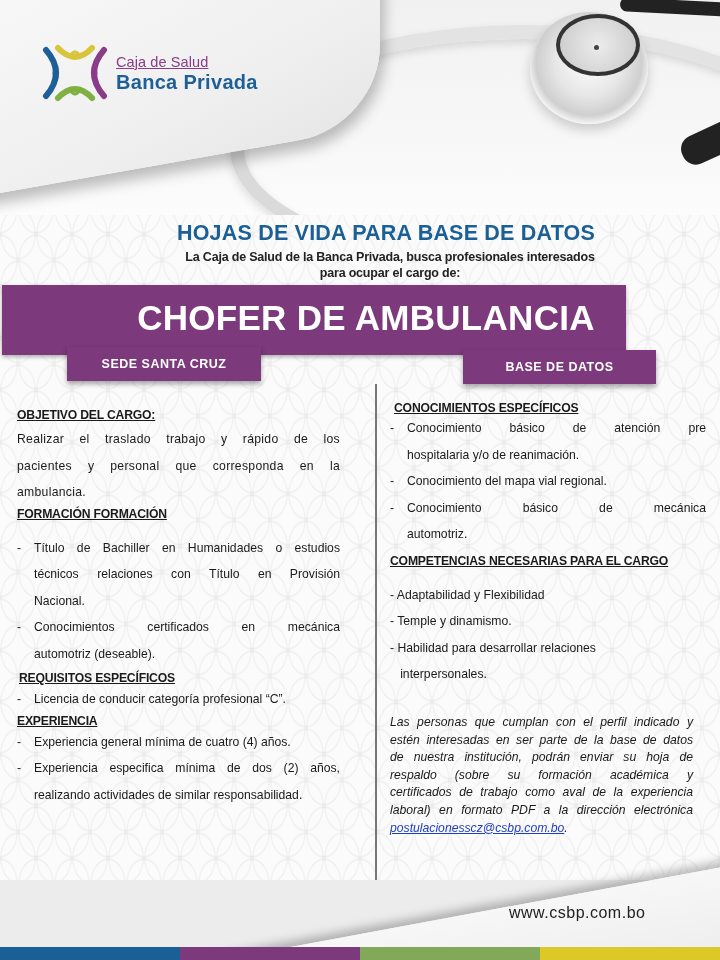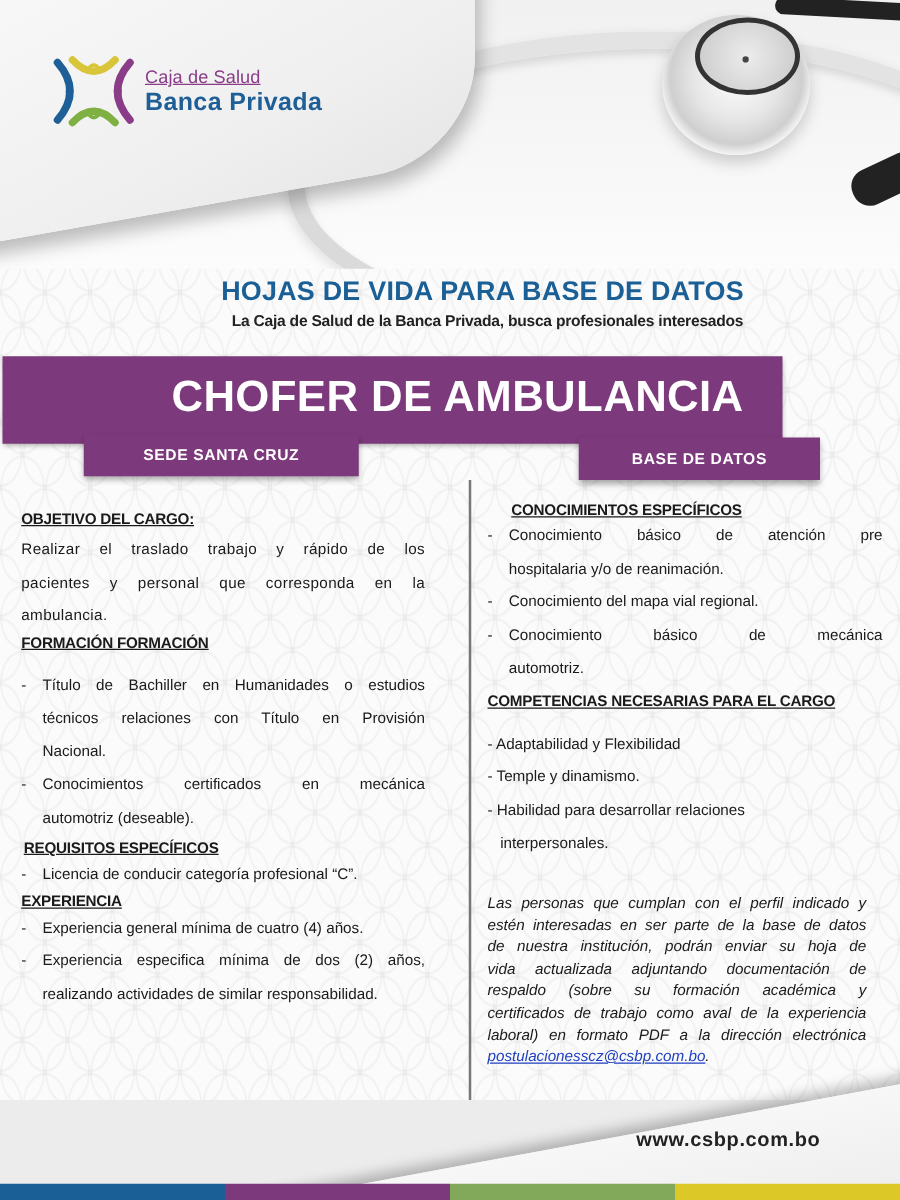--- a/index.html
+++ b/index.html
@@ -75,21 +75,21 @@
     position: absolute; left: 0; top: 13px; width: 718px; text-align: center;
     color: #fff; font-size: 35px; font-weight: bold; letter-spacing: 0.3px;
     transform: translateX(5px);
   }
   .tab {
     position: absolute; height: 34px; background: #7c397b;
     box-shadow: 0 3px 5px rgba(0,0,0,0.35);
     color: #fff; font-size: 12.5px; font-weight: bold; letter-spacing: 0.5px;
     display: flex; align-items: center; justify-content: center;
   }
-  .tab.sede { left: 67px; top: 347px; width: 220px; }
+  .tab.sede { left: 67px; top: 347px; width: 194px; }
   .tab.base { left: 463px; top: 350px; width: 193px; }
 
   
   .divider { position: absolute; left: 375px; top: 384px; width: 2px; height: 505px; background: #777; }
 
   
   .col { position: absolute; font-family: "Liberation Sans", sans-serif; font-size: 12.2px; color: #1a1a1a; }
   .col.left { left: 17px; top: 408px; width: 323px; }
   .col.right { left: 390px; top: 401px; width: 316px; }
   .heading {
@@ -115,21 +115,21 @@
   
   .footer-panel {
     position: absolute; left: -20px; top: 860px; width: 780px; height: 140px;
     background: linear-gradient(180deg, #f7f7f7 0%, #eeeeee 60%, #e6e6e6 100%);
     transform: skewY(-10.5deg); transform-origin: right top;
     border-top-right-radius: 40px;
     box-shadow: 0 -6px 10px rgba(0,0,0,0.25);
   }
   .footer-panel.under { top: 880px; transform: none; box-shadow: none; border-radius: 0; background: #ececec; height: 80px; }
   .website {
-    position: absolute; left: 509px; top: 904px; font-size: 16px; font-weight: bold; color: #222; letter-spacing: 0.5px;
+    position: absolute; left: 509px; top: 904px; font-size: 16px; font-weight: normal; color: #222; letter-spacing: 0.5px;
   }
   .colorbar { position: absolute; left: 0; top: 947px; width: 720px; height: 13px; display: flex; }
   .colorbar span { flex: 1; height: 100%; }
 </style>
 </head>
 <body>
 
 <div class="hero">
   <div class="steth-tube t1"></div>
   <div class="steth-black1"></div>
@@ -151,20 +151,21 @@
     <path d="M64 12 Q44 35 64 58" stroke="#8a3c88" stroke-width="6" fill="none" stroke-linecap="round"></path>
     <path d="M52 30 Q60 35 52 40" stroke="#8a3c88" stroke-width="3" fill="none"></path>
   </svg>
   <div class="logo-small">Caja de Salud</div>
   <div class="logo-big">Banca Privada</div>
 </div>
 
 <div class="title">HOJAS DE VIDA PARA BASE DE DATOS</div>
 <div class="subtitle">
   <div>La Caja de Salud de la Banca Privada, busca  profesionales interesados</div>
+  <div>para ocupar el cargo de:</div>
 </div>
 
 <div class="banner">
   <div class="banner-title">CHOFER DE AMBULANCIA</div>
 </div>
 <div class="tab sede">SEDE SANTA  CRUZ</div>
 <div class="tab base">BASE  DE DATOS</div>
 
 <div class="divider"></div>
 
@@ -207,21 +208,21 @@
     </div>
     <div class="bullet">
       <span class="dash">-</span>
       <span class="bline"> Experiencia especifica mínima de dos (2) años,</span>
       <span class="bline last">realizando actividades de similar responsabilidad.</span>
     </div>
   </div>
 </div>
 
 <div class="col right">
-  <span class="heading" style="margin-left:19px;">CONOCIMIENTOS ESPECÍFICOS</span>
+  <span class="heading" style="margin-left:4px;">CONOCIMIENTOS ESPECÍFICOS</span>
   <div>
     <div class="bullet">
       <span class="dash">-</span>
       <span class="bline">Conocimiento básico de atención pre</span>
       <span class="bline last">hospitalaria y/o de reanimación.</span>
     </div>
     <div class="bullet">
       <span class="dash">-</span>
       <span class="bline last">Conocimiento del mapa vial regional.</span>
     </div>
@@ -238,21 +239,20 @@
     <div class="plain">- Temple y dinamismo.</div>
     <div class="plain">- Habilidad para desarrollar relaciones</div>
     <div class="plain" style="white-space:pre;">   interpersonales.</div>
   </div>
 </div>
 
 <div class="closing">
   <span class="l">Las personas que cumplan con el perfil indicado y</span>
   <span class="l">estén interesadas en ser parte de la base de datos</span>
   <span class="l">de nuestra institución, podrán enviar su hoja de</span>
-  <span class="l">vida actualizada adjuntando documentación de</span>
   <span class="l">respaldo (sobre su formación académica y</span>
   <span class="l">certificados de trabajo como aval de la experiencia</span>
   <span class="l">laboral) en formato PDF a la dirección electrónica</span>
   <span><a href="mailto:postulacionesscz@csbp.com.bo">postulacionesscz@csbp.com.bo</a><span>.</span></span>
 </div>
 
 <div class="footer-panel under"></div>
 <div class="footer-panel"></div>
 <div class="website">www.csbp.com.bo</div>
 <div class="colorbar">

